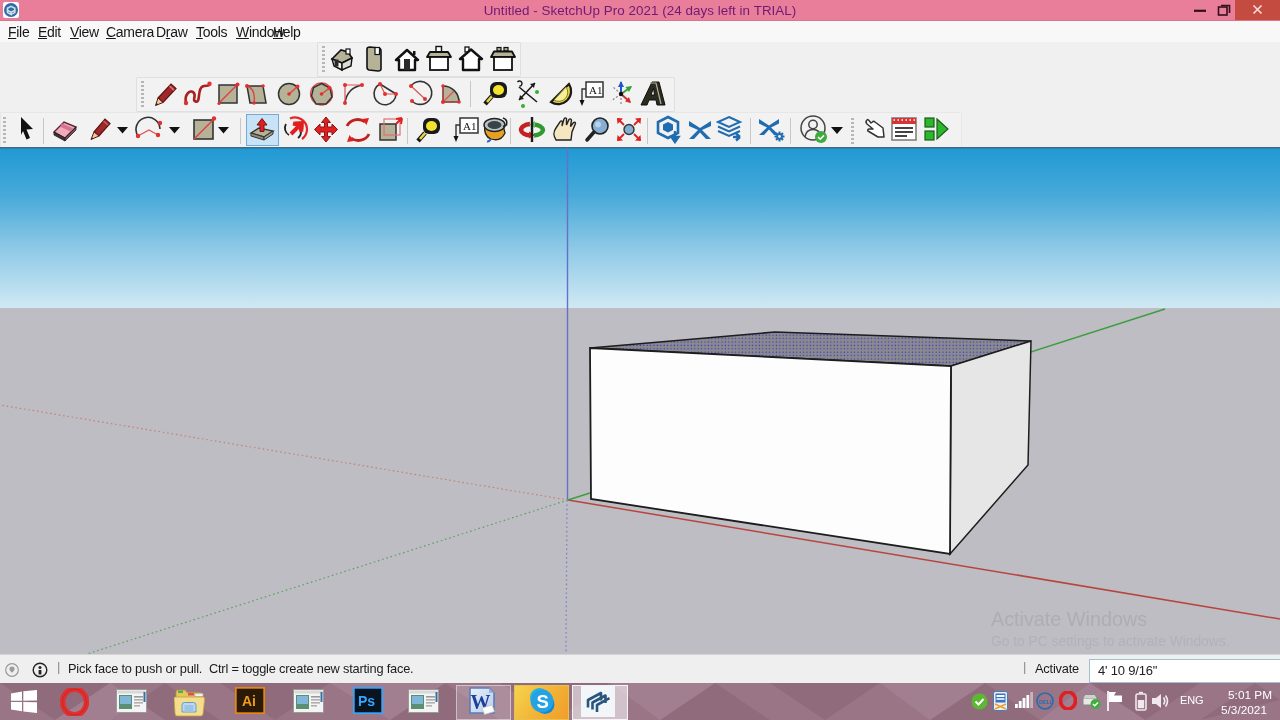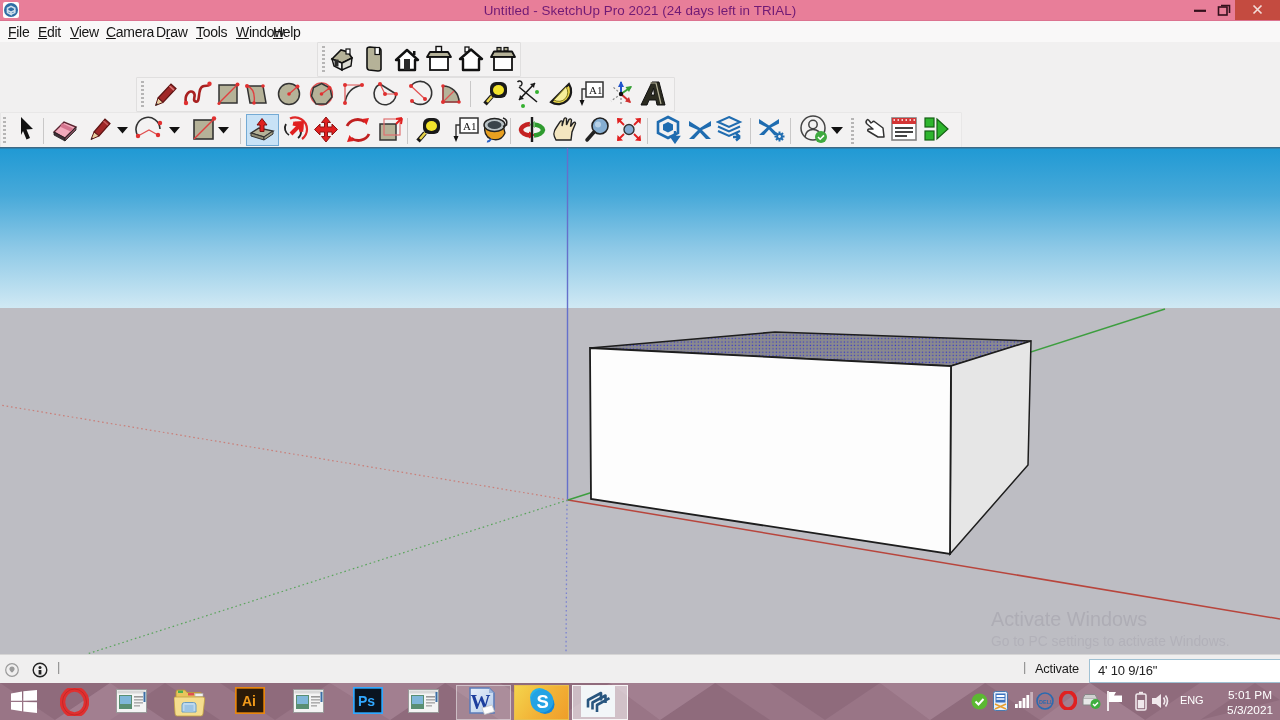--- a/index.html
+++ b/index.html
@@ -420,20 +420,21 @@
 
   <div id="statusbar">
     <svg class="abs" style="left:4px;top:7px" width="52" height="16" viewBox="0 0 52 16">
       <circle cx="8" cy="8" r="6.3" fill="none" stroke="#9b9b9b" stroke-width="1.2"></circle>
       <path d="M8 4.5 a2.6 2.6 0 0 1 2.6 2.6 c0 1.5-1.4 1.9-1.6 3.2 h-2 c-.2-1.3-1.6-1.7-1.6-3.2 A2.6 2.6 0 0 1 8 4.5z" fill="#9b9b9b"></path>
       <circle cx="36" cy="8" r="6.8" fill="none" stroke="#222" stroke-width="1.4"></circle>
       <circle cx="36" cy="5.4" r="1.5" fill="#222"></circle>
       <path d="M34.6 8 h2.8 v4.5 h-2.8z" fill="#222"></path>
     </svg>
     <div class="abs" style="left:57px;top:4px;color:#8a8a8a">|</div>
+    <div class="abs" style="left:68px;top:6px">Pick face to push or pull.&nbsp; Ctrl = toggle create new starting face.</div>
     <div class="abs" style="left:1023px;top:4px;color:#8a8a8a">|</div>
     <div class="abs" style="left:1035px;top:6px">Activate</div>
     <div id="distbox">4' 10 9/16"</div>
   </div>
 
   <div id="taskbar">
     <svg class="abs" style="left:0;top:0" width="1280" height="37" viewBox="0 0 1280 37" preserveAspectRatio="none">
       <rect width="1280" height="37" fill="#997586"></rect>
       <g fill="#836072" opacity="0.45">
         <polygon points="0,0 55,37 110,0"></polygon>
@@ -596,17 +597,17 @@
         <rect x="1" y="3" width="10" height="16" rx="1.5" fill="none" stroke="#f0e8ec" stroke-width="1.6"></rect>
         <rect x="4" y="0.8" width="4" height="2" fill="#f0e8ec"></rect>
         <rect x="2.8" y="9" width="6.4" height="8.2" fill="#f0e8ec"></rect>
       </svg>
       <svg class="abs" style="left:1150px;top:8px" width="20" height="20" viewBox="0 0 20 20">
         <path d="M2 7 L6 7 L11 3 L11 17 L6 13 L2 13 Z" fill="#f0e8ec"></path>
         <path d="M13.5 6.5 Q16 10 13.5 13.5 M15.5 4.5 Q19.5 10 15.5 15.5" stroke="#f0e8ec" stroke-width="1.7" fill="none"></path>
       </svg>
       <div class="abs traytxt" style="left:1180px;top:11px;font-size:11px;letter-spacing:-0.2px">ENG</div>
       <div class="abs traytxt" style="left:1216px;top:5px;width:56px;text-align:right;font-size:11.8px;white-space:nowrap">5:01 PM</div>
-      <div class="abs traytxt" style="left:1215px;top:20px;width:58px;text-align:right;font-size:11.8px;white-space:nowrap">5/3/2021</div>
+      <div class="abs traytxt" style="left:1215px;top:20px;width:58px;text-align:center;font-size:11.8px;white-space:nowrap">5/3/2021</div>
     </div>
   </div>
 
 </div>
 
 </body></html>

